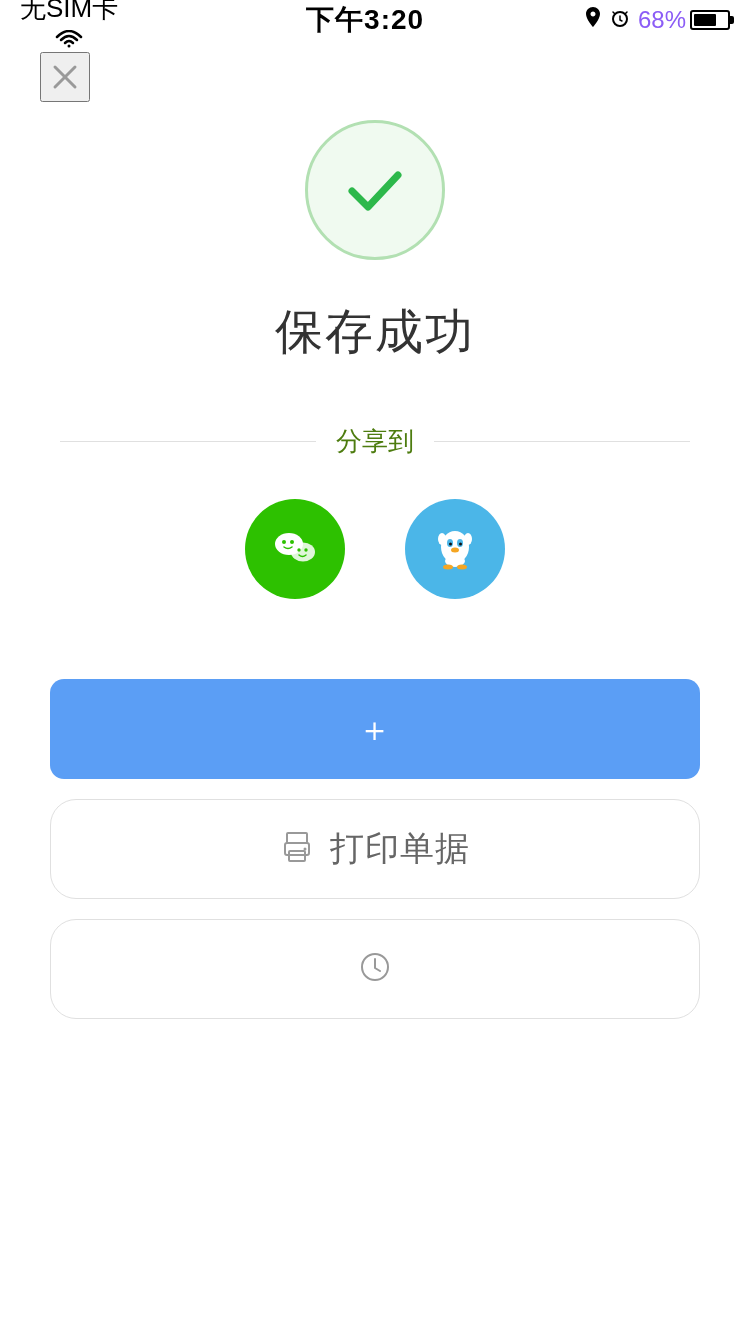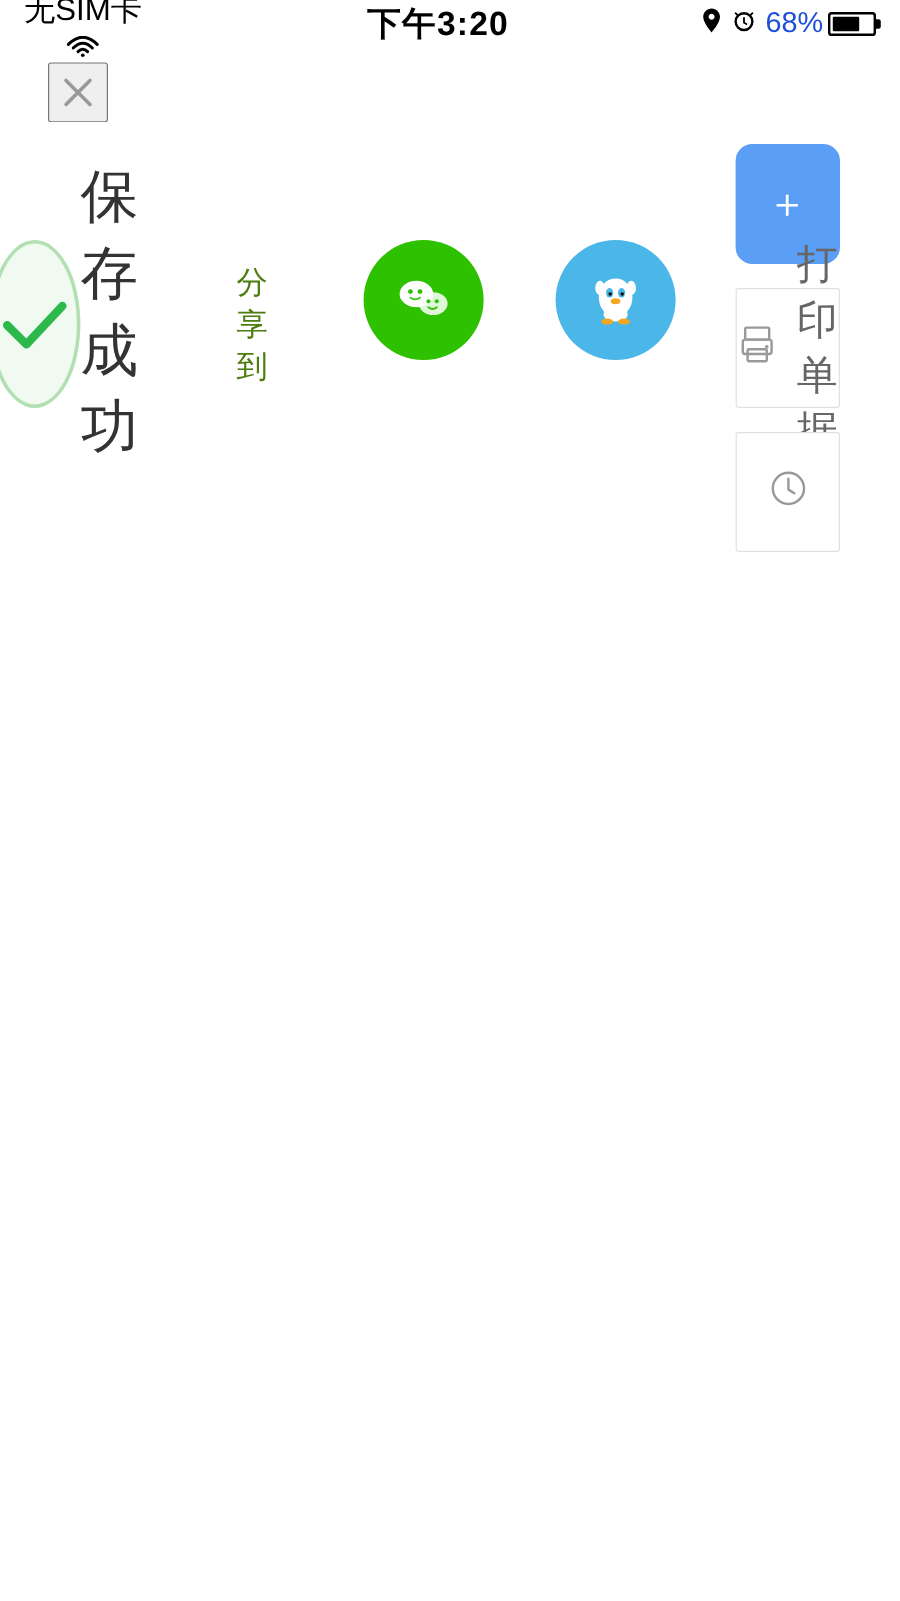--- a/index.html
+++ b/index.html
@@ -50,21 +50,21 @@
       color: #000;
       letter-spacing: 1px;
       margin-left: 28px;
     }
 
     .status-right {
       display: flex;
       align-items: center;
       gap: 8px;
       font-size: 24px;
-      color: #1d4ed8;
+      color: #8b5cf6;
     }
 
     .battery-container {
       display: flex;
       align-items: center;
       gap: 4px;
     }
 
     .battery-box {
       width: 40px;
@@ -114,23 +114,22 @@
       height: 32px;
       stroke: #999;
       stroke-width: 2.5;
     }
 
     
     .main-content {
       width: 100%;
       padding-top: 80px;
       display: flex;
-      flex-direction: row;
-      align-items: center;
-      justify-content: flex-end;
+      flex-direction: column;
+      align-items: center;
     }
 
     
     .success-circle {
       width: 140px;
       height: 140px;
       border-radius: 50%;
       background: #f0faf0;
       border: 3px solid #b2e0b2;
       display: flex;
@@ -224,21 +223,21 @@
       align-items: center;
       justify-content: center;
       gap: 16px;
       cursor: pointer;
       letter-spacing: 1px;
     }
 
     .btn-secondary {
       width: 100%;
       height: 100px;
-      border-radius: 2px;
+      border-radius: 26px;
       background: #ffffff;
       border: 1px solid #e0e0e0;
       color: #666666;
       font-size: 34px;
       font-weight: 400;
       display: flex;
       align-items: center;
       justify-content: center;
       gap: 16px;
       cursor: pointer;

